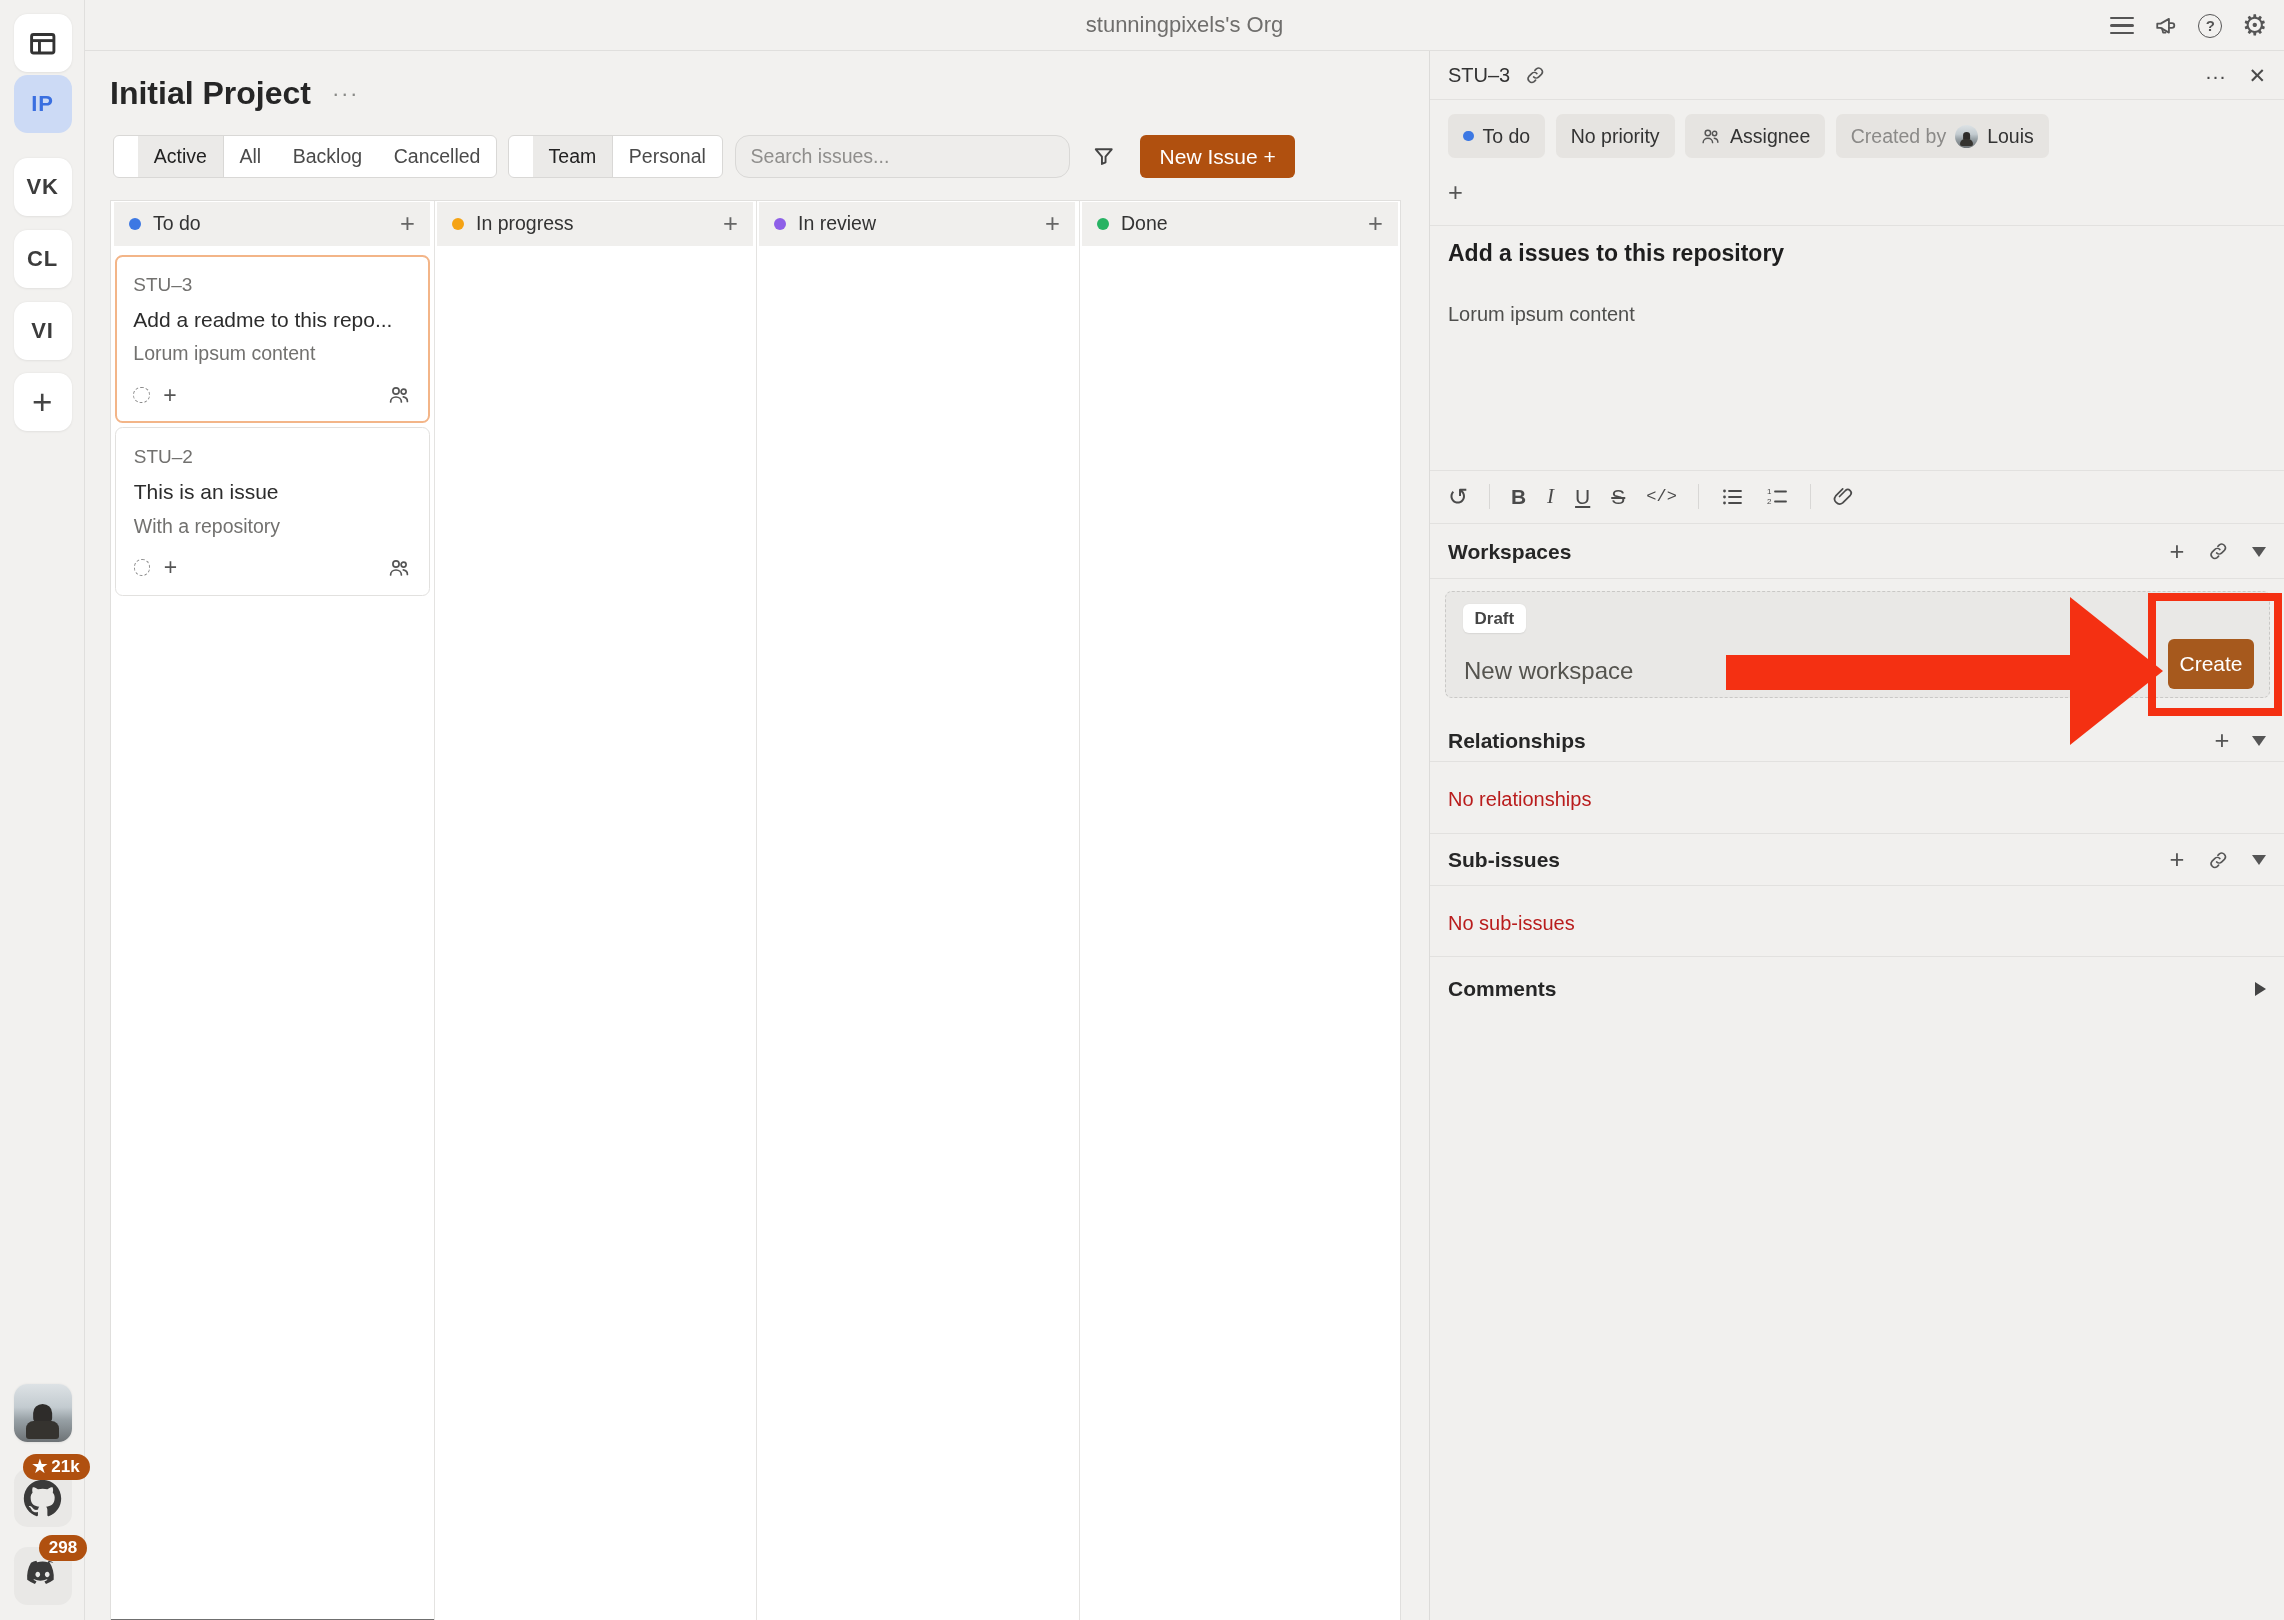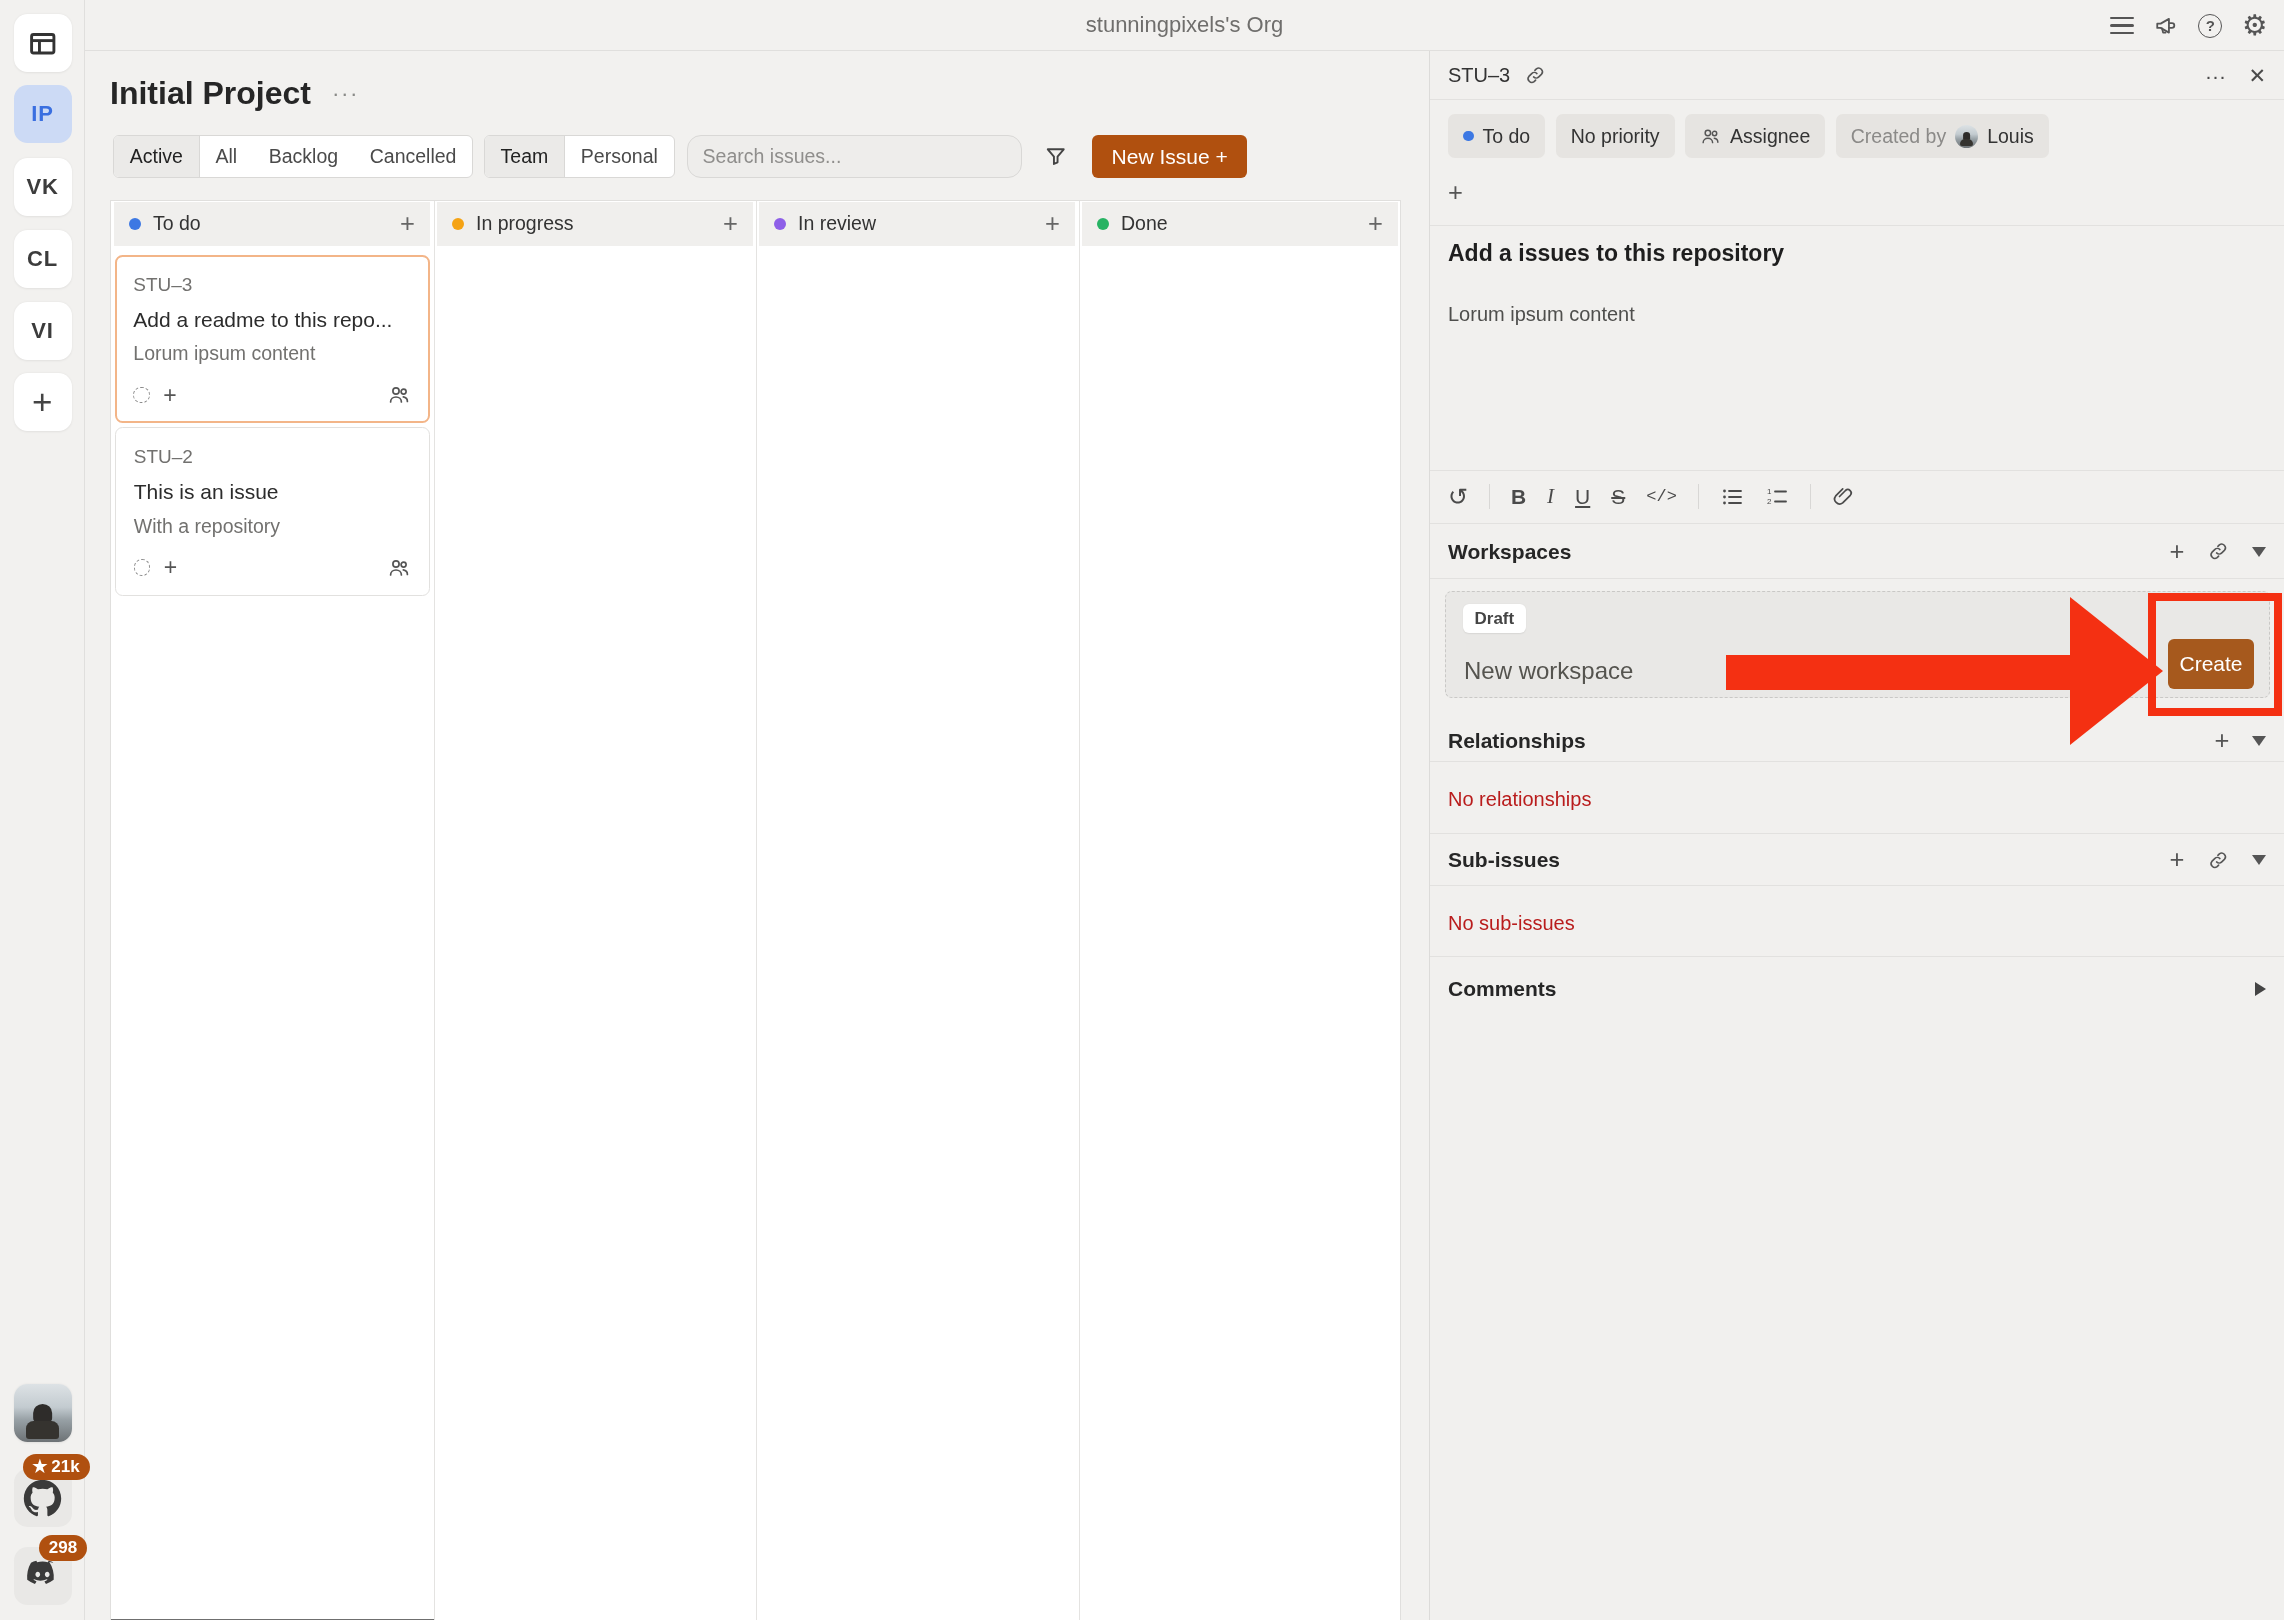--- a/index.html
+++ b/index.html
@@ -27,21 +27,21 @@
   .photo::after  { content:""; position:absolute; left:22%; right:22%; bottom:6%; height:30%; background:#35332f; border-radius:7.5px 7.5px 3px 3px; }
   .rail-badge { position:absolute; z-index:3; background:#b0500f; color:#fff; border-radius:750px; font-size:17px; font-weight:bold; padding:3px 9.8px; display:flex; align-items:center; gap:3.8px; line-height:1.2; }
   .gh-mark { width:39px; height:39px; fill:#3a3a3a; }
   .dc-mark { width:41px; height:31.5px; fill:#3a3a3a; }
 
   
   .proj-title-row { position:absolute; left:110px; top:75px; display:flex; align-items:center; gap:21px; }
   .proj-title { font-size:32px; font-weight:bold; color:#262626; }
   .dots { font-size:22.5px; color:#8a8a88; letter-spacing:1.5px; }
   .controls { position:absolute; left:113px; top:135px; display:flex; align-items:center; }
-  .seg { display:flex; align-items:stretch; height:43px; background:#fff; border:0.8px solid #d9d8d6; border-radius:6px; overflow:hidden; font-size:19.5px; color:#4a4a4a; }
+  .seg { display:flex; align-items:stretch; height:43px; background:#fff; border:0.8px solid #d9d8d6; border-radius:6px; overflow:hidden; font-size:19.5px; color:#4a4a4a;padding-left:24px; }
   .seg .opt { display:flex; align-items:center; padding:0 15.8px; cursor:pointer; }
   .seg .opt.sel { background:#ebeae8; color:#222; border-right:0.8px solid #d9d8d6; }
   .search { width:335px; height:43px; background:#eeedeb; border:0.8px solid #d9d8d6; border-radius:14px; padding:0 15px; font-size:19.5px; color:#333; font-family:inherit; }
   .search::placeholder { color:#8f8e8c; }
   .funnel { margin:0 0 0 21px; display:flex; align-items:center; }
   .btn-accent { margin-left:24px; height:43px; display:flex; align-items:center; padding:0 19.5px; background:#b0500f; color:#fff; font-size:21px; border-radius:6px; border:none; font-family:inherit; cursor:pointer; white-space:nowrap; }
 
   
   .board { position:absolute; left:110px; top:200px; width:1291px; height:1421px; background:#fff; border:0.8px solid #e0dfdd; border-bottom:none; }
   .vline { position:absolute; top:0; bottom:0; width:0.8px; background:#e4e3e1; }
@@ -105,21 +105,21 @@
 <div id="app">
 
   <div class="sidebar">
     <div class="tile" style="top:14.3px">
       <svg width="31.5" height="31.5" viewBox="0 0 24 24" fill="none" stroke="#333" stroke-width="2.2" stroke-linejoin="round">
         <rect x="3.5" y="5" width="17" height="14" rx="1.5"></rect>
         <line x1="3.5" y1="9.6" x2="20.5" y2="9.6"></line>
         <line x1="9.5" y1="9.6" x2="9.5" y2="19"></line>
       </svg>
     </div>
-    <div class="tile active" style="top:85px">IP</div>
+    <div class="tile active" style="top:75px">IP</div>
     <div class="tile" style="top:158px">VK</div>
     <div class="tile" style="top:230px">CL</div>
     <div class="tile" style="top:302px">VI</div>
     <div class="tile addtile" style="top:373px">+</div>
 
     <div class="tile photo" style="top:1384px"></div>
 
     <div class="rail-badge" style="left:22.5px; top:1454px">
       <span>★</span>
       <span>21k</span>

